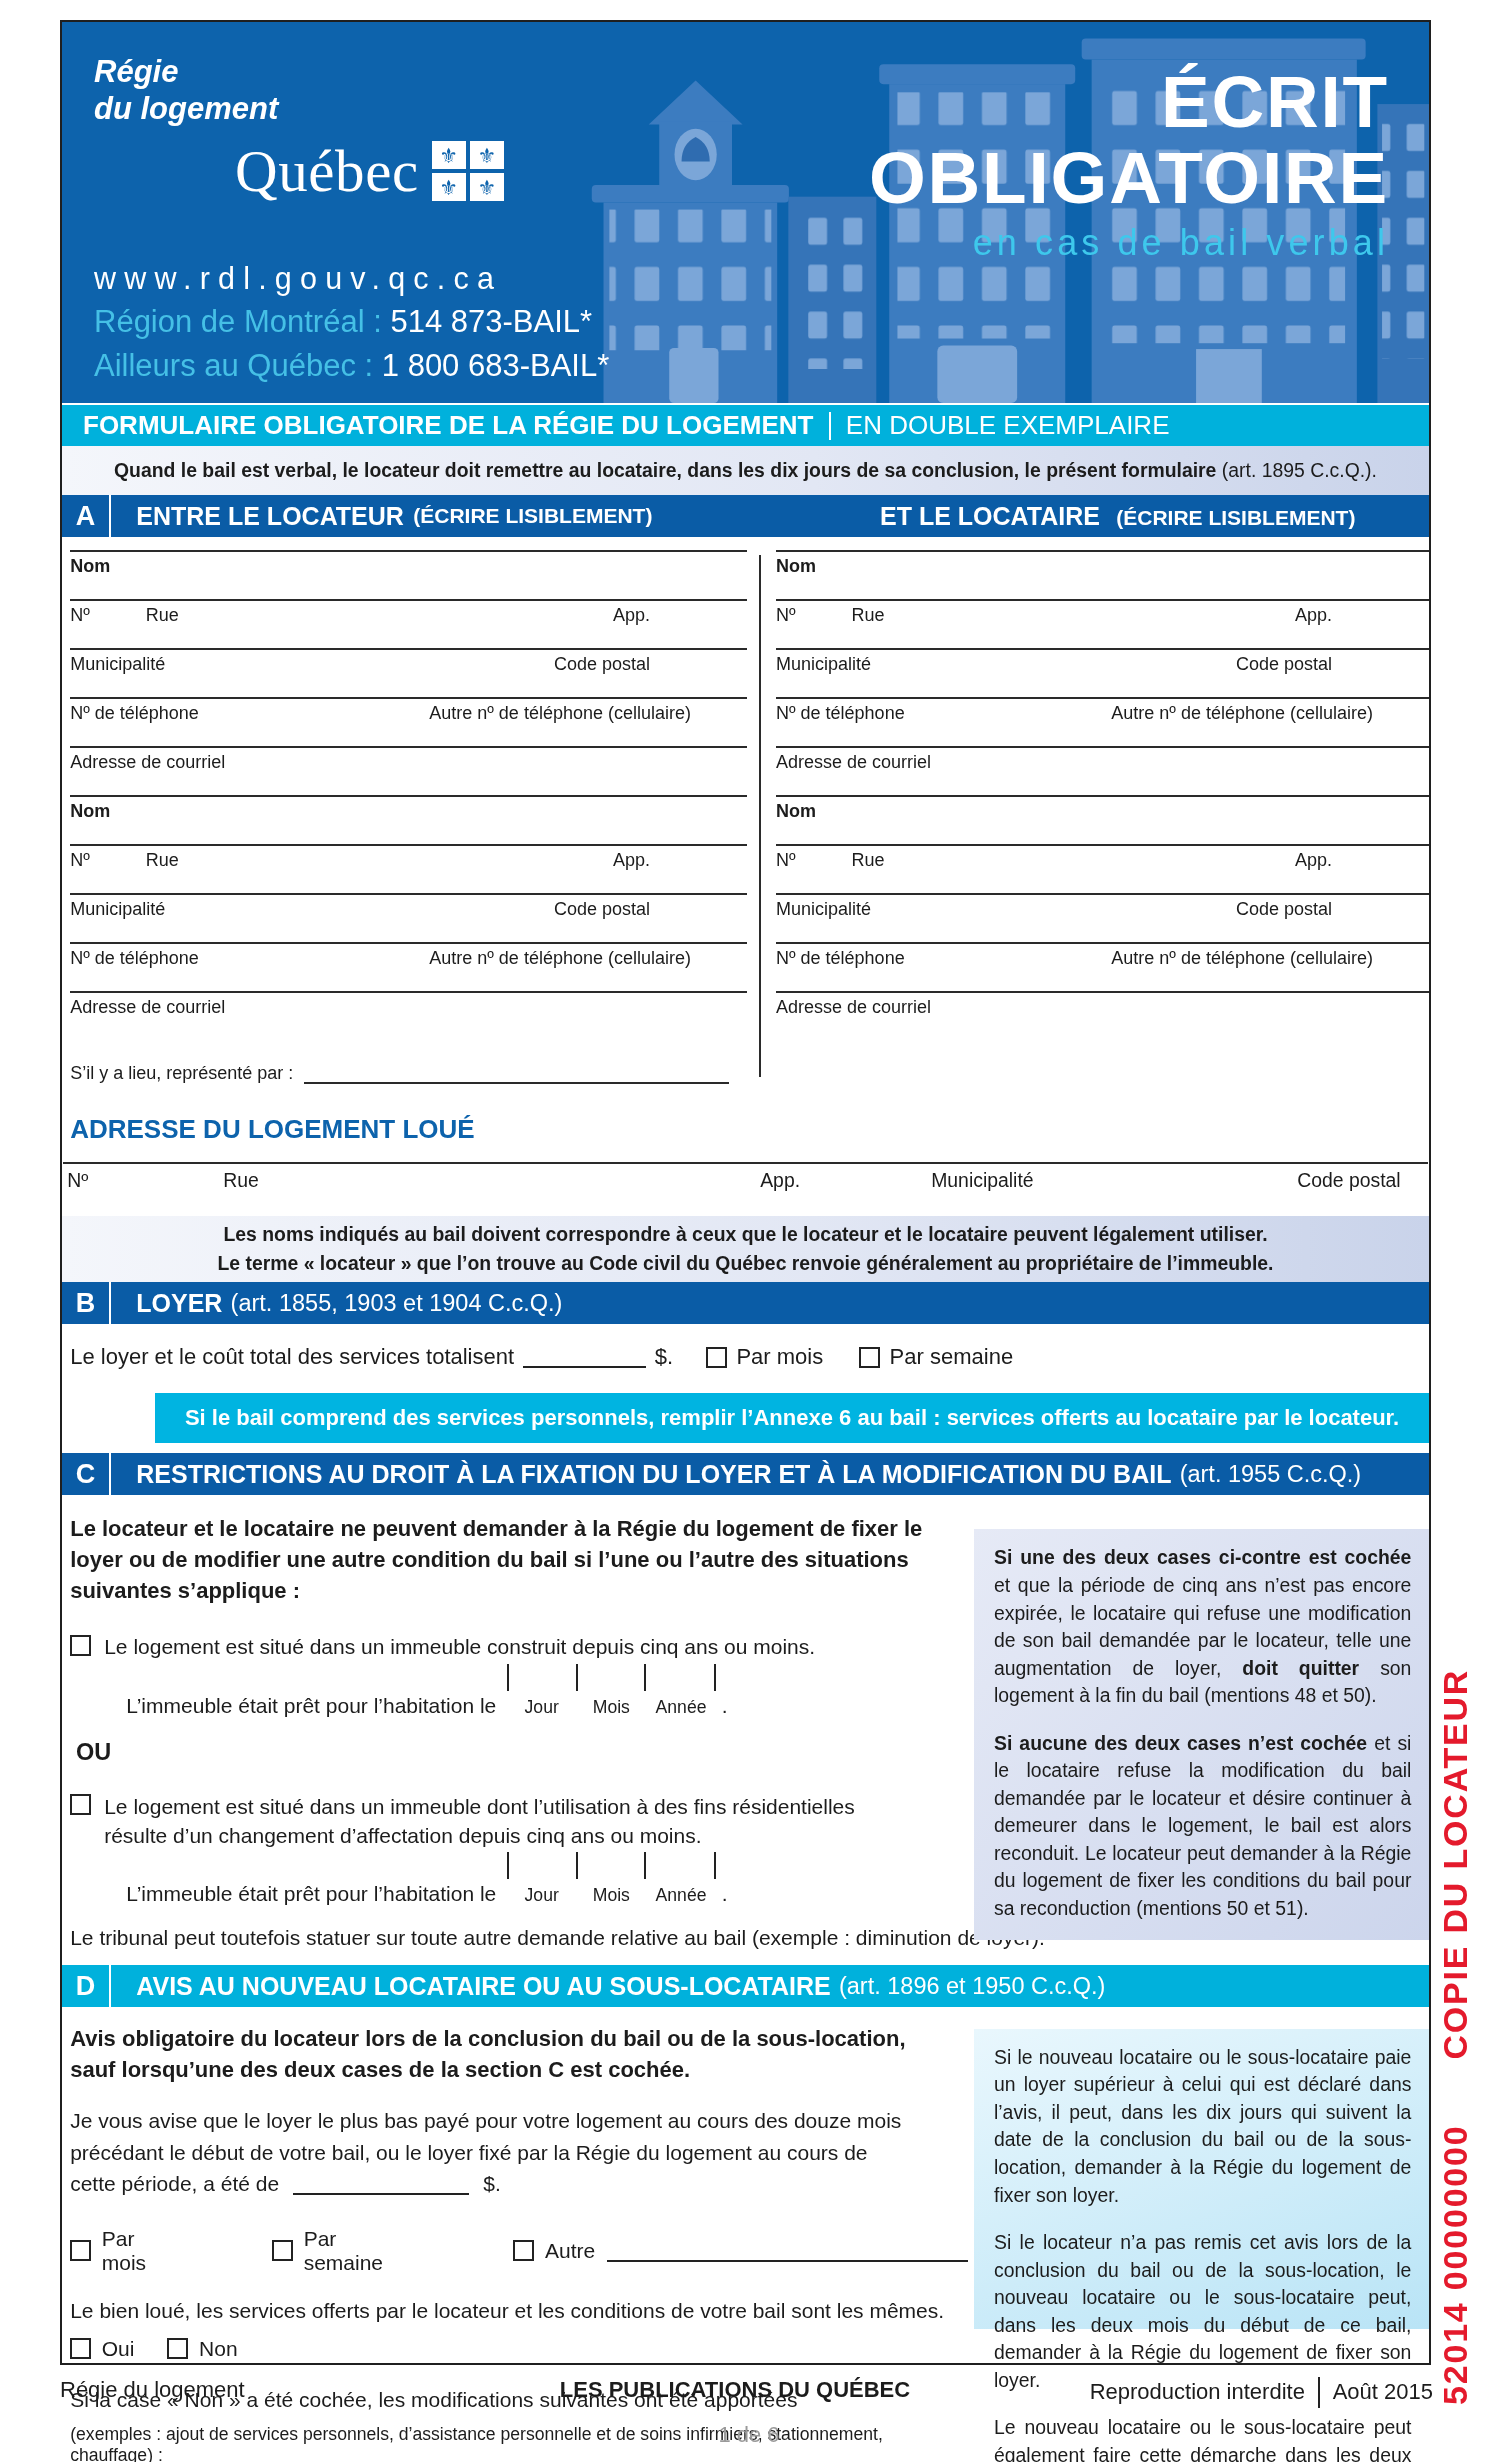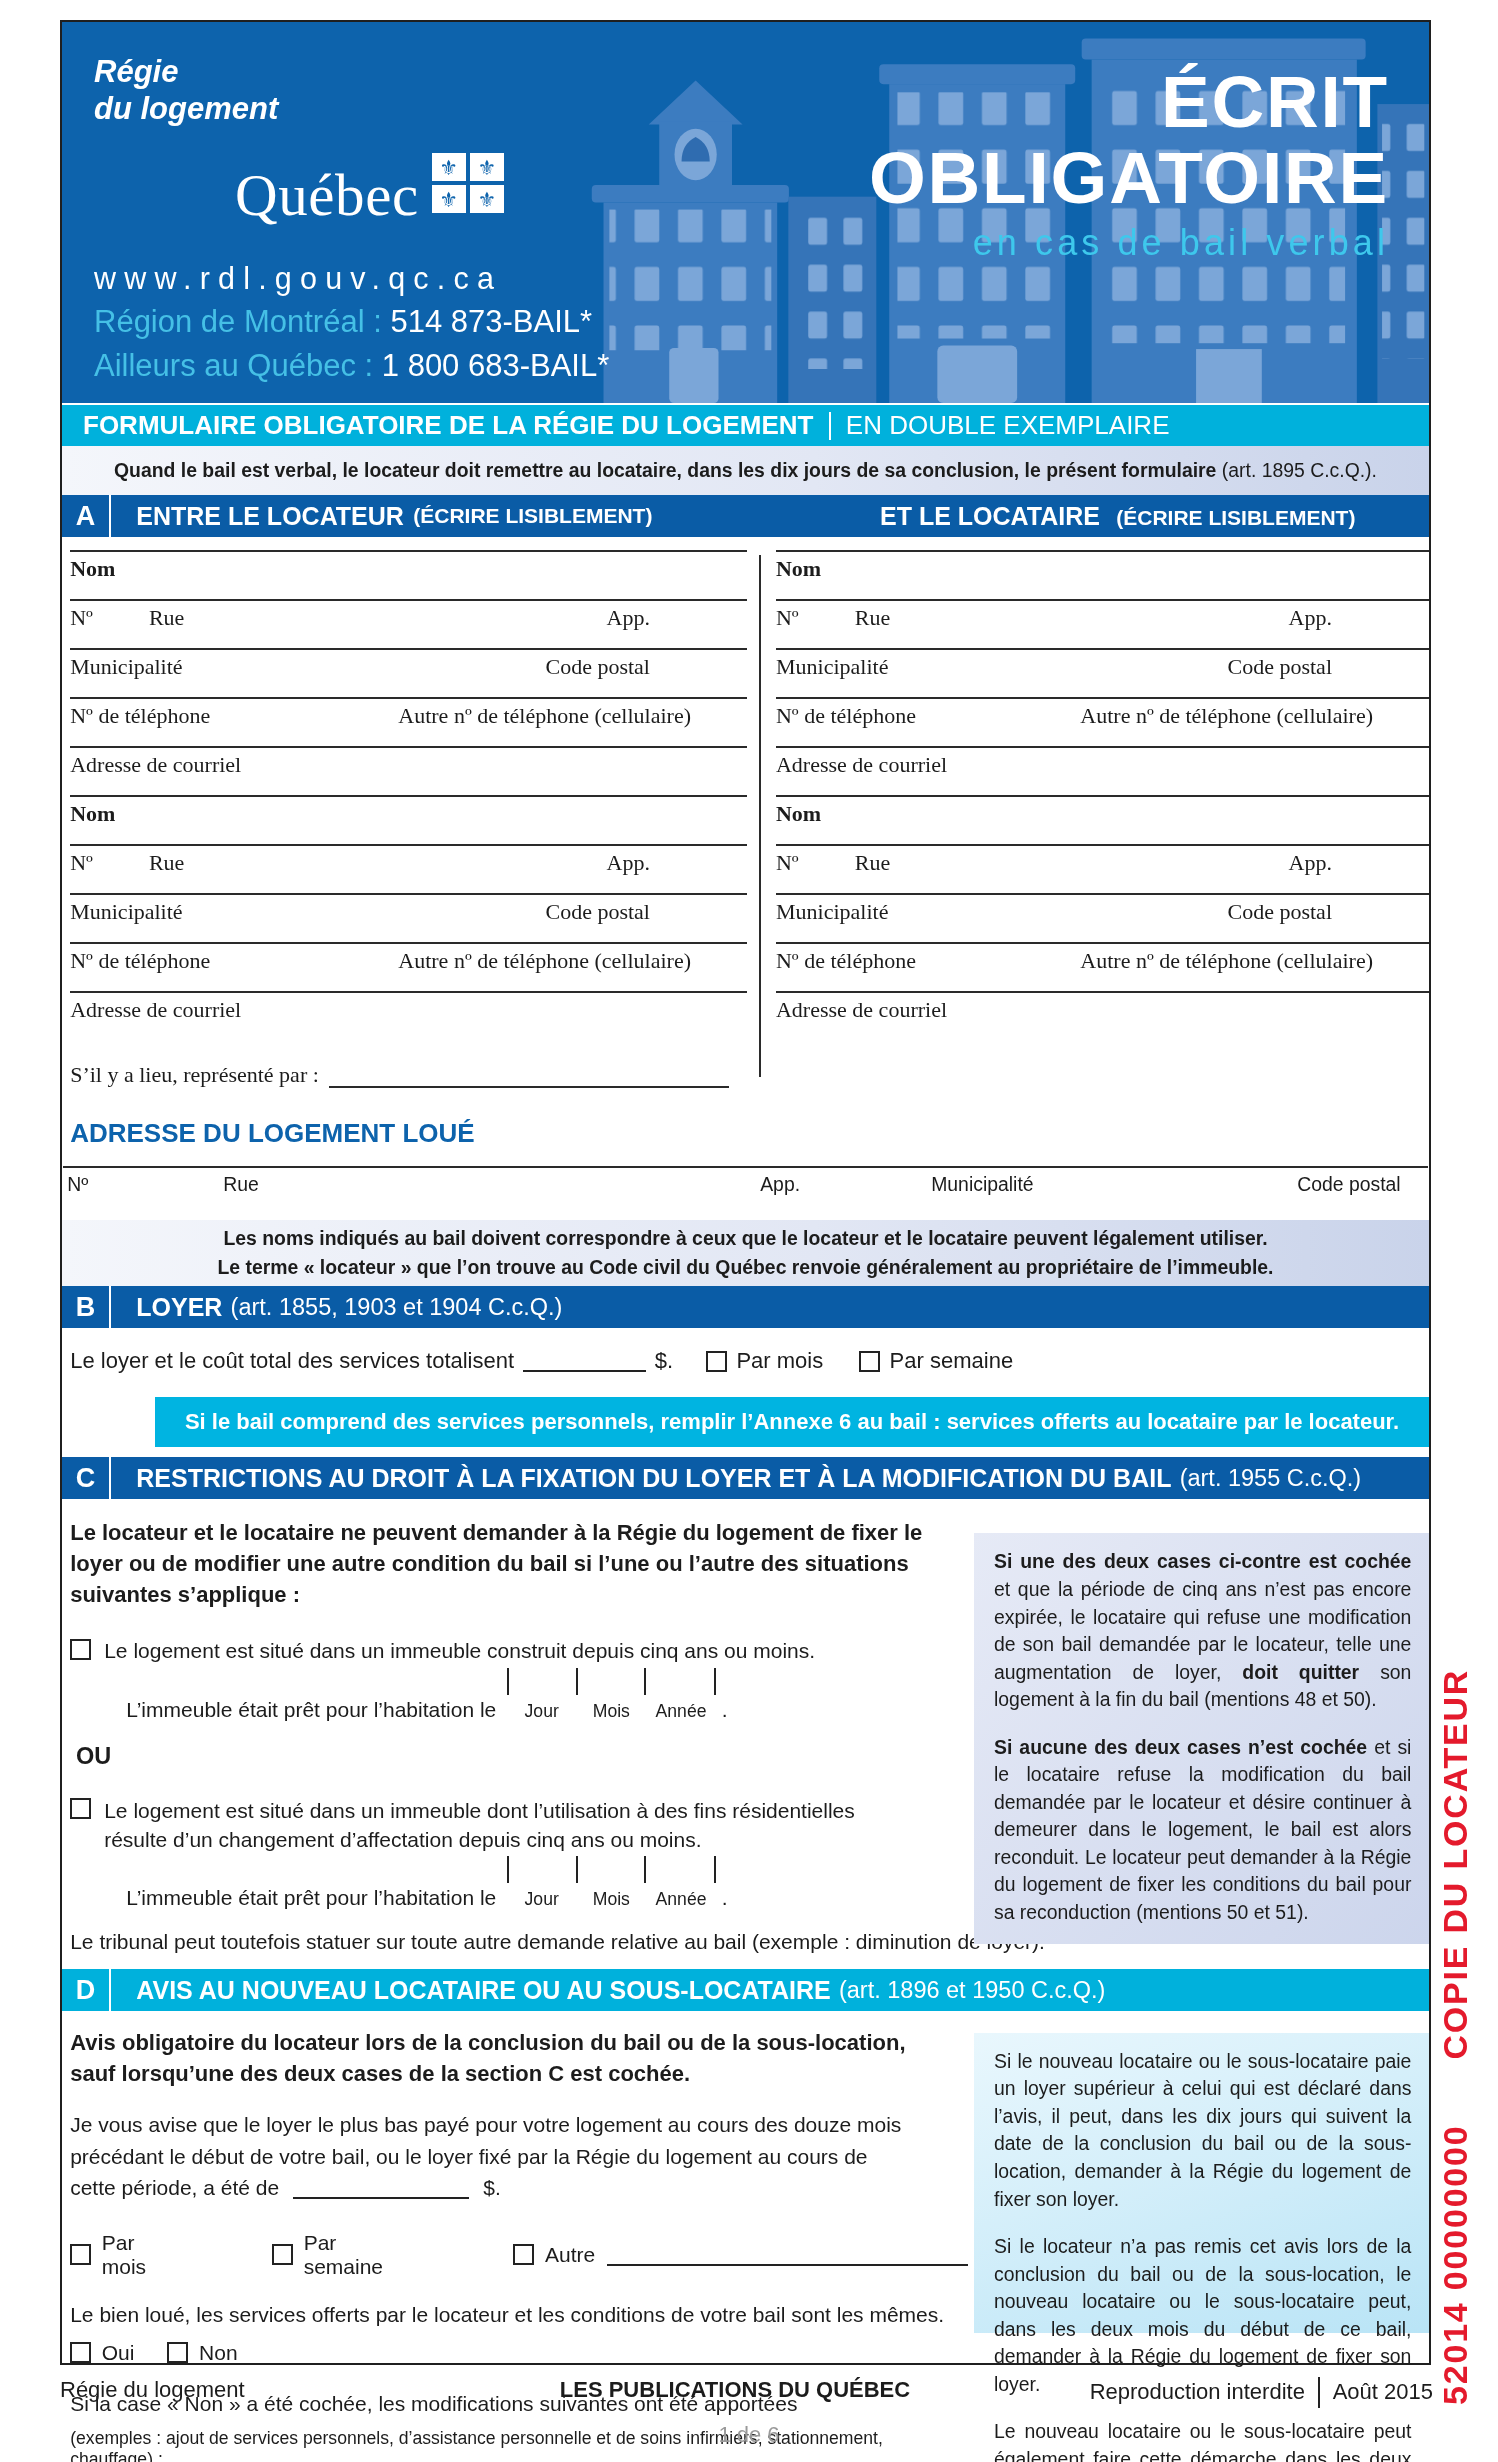--- a/index.html
+++ b/index.html
@@ -6,21 +6,21 @@
   body{font-family:"Liberation Sans",sans-serif;color:#1c1c1c;}
   #stage{position:relative;width:1498px;height:2462px;background:#fff;overflow:hidden;}
   .page{position:absolute;left:60px;top:20px;width:1367px;height:2341px;border:2.9px solid #1f1f1f;background:#fff;}
 
   
   .banner{position:relative;height:381px;background:#0d63ac;border-bottom:2.3px solid #fff;overflow:hidden;}
   .banner svg{position:absolute;left:0;top:0;width:100%;height:100%;}
   .logo{position:absolute;left:32px;top:32px;color:#fff;}
   .agency{font-size:31px;font-weight:bold;font-style:italic;line-height:1.18;}
   .wordmark-row{display:flex;align-items:center;margin-top:9.4px;margin-left:141px;}
-  .wordmark{font-family:"Liberation Serif",serif;font-size:59px;color:#fff;letter-spacing:0.6px;margin-top:24px;}
+  .wordmark{font-family:"Liberation Serif",serif;font-size:59px;color:#fff;letter-spacing:0.6px;}
   .flag{display:grid;grid-template-columns:34px 34px;grid-template-rows:28px 28px;gap:4.1px;margin-left:13px;}
   .flag i{background:#fff;display:flex;align-items:center;justify-content:center;font-style:normal;color:#0d63ac;font-size:21px;line-height:1;}
   .contact{position:absolute;left:32px;top:239px;color:#fff;}
   .www{font-size:30.5px;letter-spacing:8.2px;}
   .phone{font-size:31px;margin-top:8.2px;}
   .phone .plabel{color:#45c0e6;}
   .phone .pnum{color:#fff;}
   .footnote{font-size:17.6px;margin-top:15.3px;letter-spacing:0.3px;}
   .bigtitle{position:absolute;right:40px;top:42px;text-align:right;color:#fff;z-index:2;}
   .bt1,.bt2{font-weight:bold;font-size:73px;line-height:1.04;letter-spacing:1.8px;}
@@ -42,21 +42,21 @@
   .sec-title-right{position:absolute;left:818px;font-weight:bold;font-size:25px;}
 
   
   .cols{position:relative;padding-top:13px;}
   .coldiv{position:absolute;left:697px;top:17.6px;width:1.8px;height:522px;background:#2b2b2b;}
   .colwrap{display:flex;}
   .col-l{width:686px;padding-left:8.2px;box-sizing:border-box;}
   .col-r{width:654px;margin-left:29px;}
   .frow{height:49px;border-top:2.3px solid #2a2a2a;padding-top:4.1px;box-sizing:border-box;}
   .frow.flex{display:flex;}
-  .lbl{font-size:22px;font-family:Liberation Serif, serif;}
+  .lbl{font-size:18px;}
   .lbl.b{font-weight:bold;}
   .ml95{margin-left:56px;}
   .push{margin-left:auto;}
   .rpad{margin-right:97px;}
   .rpad2{margin-right:56px;}
   .rep-row{display:flex;align-items:flex-end;margin-top:22px;padding-bottom:4.7px;}
   .rep-row .lbl{white-space:nowrap;}
   .blankfill{flex:1;border-bottom:2.3px solid #2a2a2a;margin-left:10.6px;margin-right:17.6px;height:20px;}
 
   

